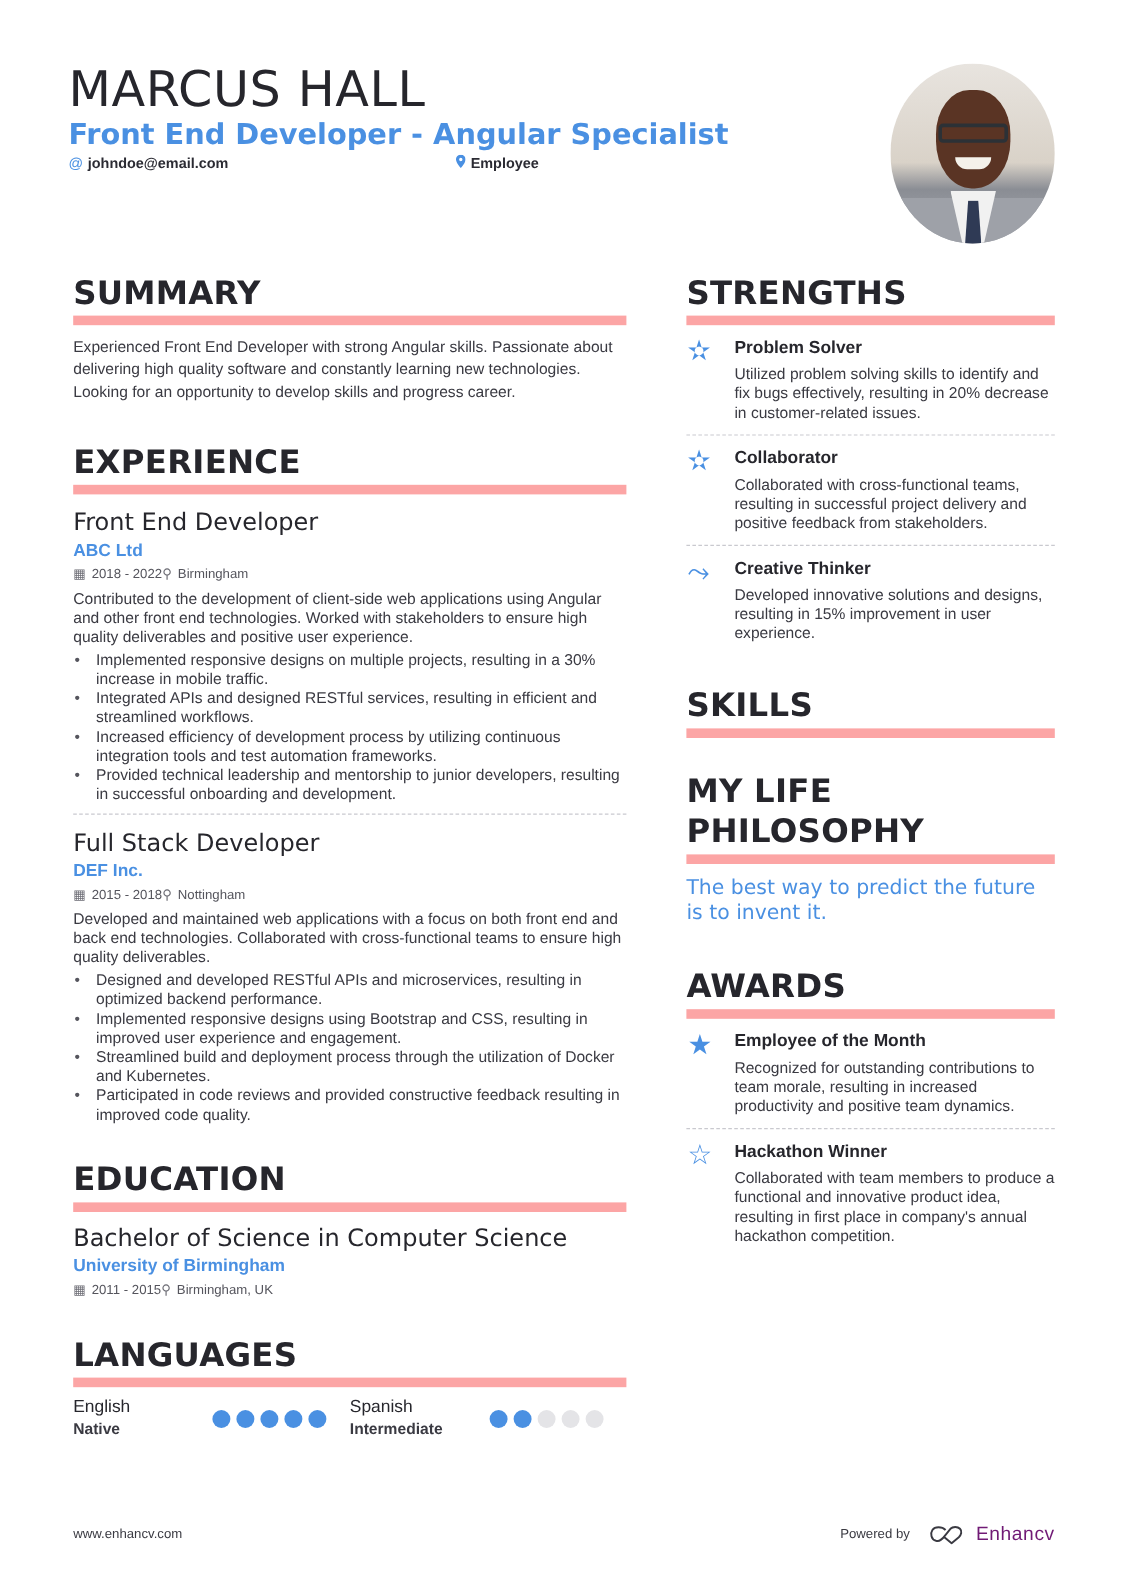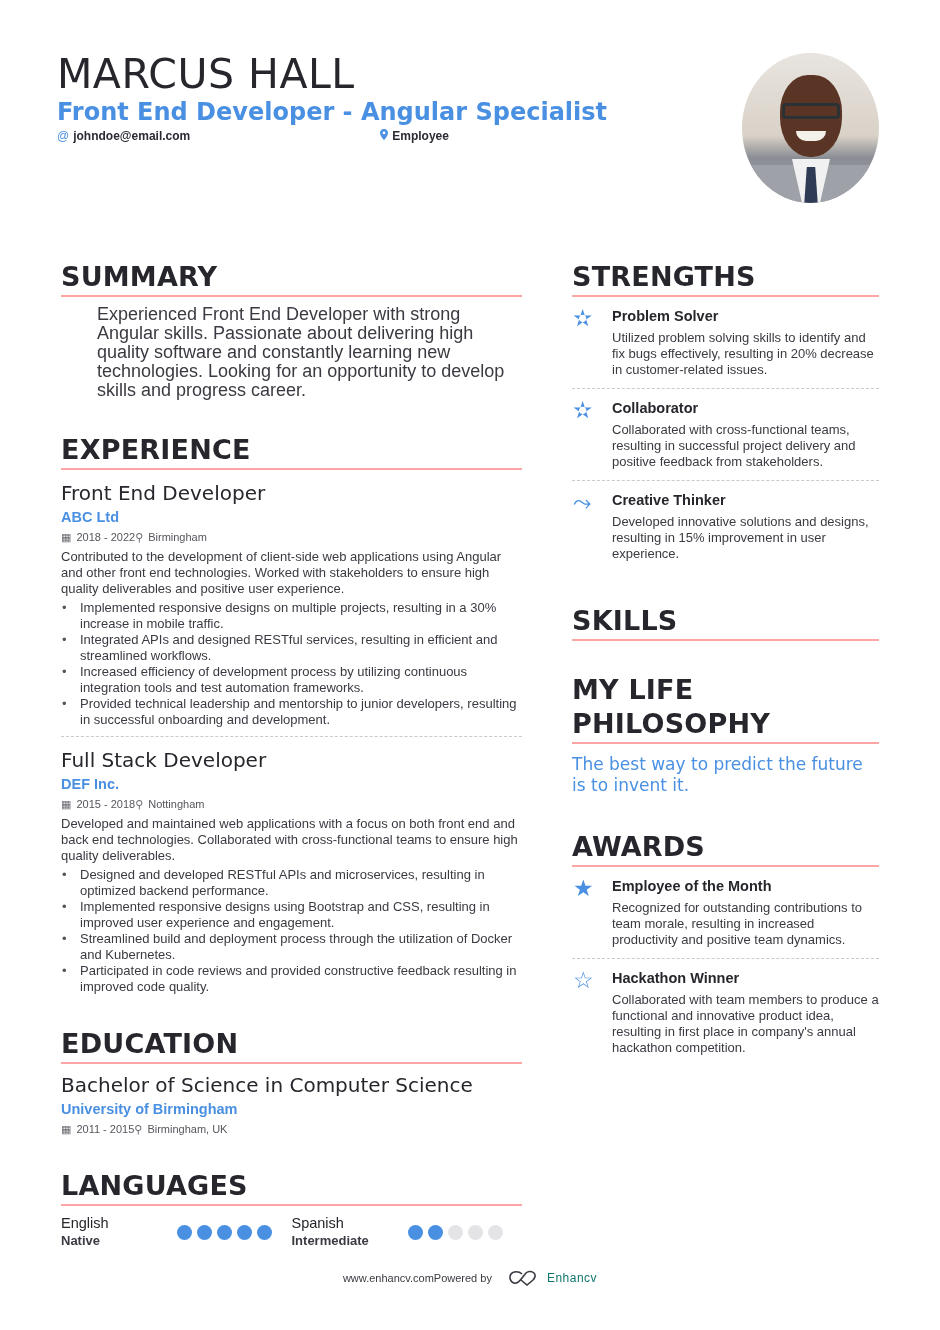--- a/index.html
+++ b/index.html
@@ -20,24 +20,24 @@
   .photo .face { position: absolute; left: 38px; top: 22px; width: 62px; height: 82px; border-radius: 45% 45% 48% 48%; background: #5a3424; }
   .photo .glasses { position: absolute; left: 40px; top: 50px; width: 58px; height: 16px; border: 3px solid #2c3136; border-radius: 4px; }
   .photo .smile { position: absolute; left: 54px; top: 78px; width: 30px; height: 10px; border-radius: 0 0 15px 15px; background: #f4f1ea; }
   .photo .suit { position: absolute; left: 0; top: 112px; width: 137px; height: 50px; background: #9ea1a8; }
   .photo .shirt { position: absolute; left: 50px; top: 106px; width: 38px; height: 50px; background: #f1f1f1; clip-path: polygon(0 0,100% 0,70% 100%,30% 100%); }
   .photo .tie { position: absolute; left: 62px; top: 114px; width: 14px; height: 40px; background: #2f3a55; clip-path: polygon(20% 0,80% 0,100% 100%,0 100%); }
 
   .col-left { position: absolute; left: 61px; top: 228px; width: 461px; }
   .col-right { position: absolute; left: 572px; top: 228px; width: 307px; }
 
-  .sec-title { font-size: 27px; font-weight: 700; color: #26262c; line-height: 34px; padding-bottom: 1px; border-bottom: 2px solid #fca5a5; font-family: "DejaVu Sans", sans-serif; letter-spacing: 0.2px; margin-top: 32px; }
+  .sec-title { font-size: 27px; font-weight: 700; color: #26262c; line-height: 34px; padding-bottom: 1px; border-bottom: 8px solid #fca5a5; font-family: "DejaVu Sans", sans-serif; letter-spacing: 0.2px; }
   .sec { margin-bottom: 26px; }
 
-  .text { font-size: 18px; line-height: 19px; color: #3a3a42; margin-left: 36px; }
+  .text { font-size: 13px; line-height: 19px; color: #3a3a42; }
   .summary-text { margin-top: 8px; }
 
   .job { padding-top: 10px; }
   .job + .job { border-top: 1px dashed #c9c9cf; margin-top: 8px; }
   .job-title { font-size: 20px; line-height: 26px; color: #26262c; font-family: "DejaVu Sans", sans-serif; font-weight: 400; }
   .job-company { font-size: 14.5px; font-weight: 700; color: #4a90e2; line-height: 20px; margin-top: 1px; }
   .meta { display: flex; font-size: 11px; color: #55555d; margin-top: 2px; line-height: 16px; }
   .meta span.ico { color: #6d6d75; margin-right: 5px; }
   .job-desc { font-size: 13px; line-height: 16px; color: #3a3a42; margin-top: 4px; }
   .bullets { list-style: none; margin-top: 3px; }
@@ -57,23 +57,23 @@
   .item + .item { border-top: 1px dashed #c9c9cf; }
   .item-icon { width: 40px; flex: none; color: #4a90e2; font-size: 23px; line-height: 22px; padding-left: 1px; }
   .item-title { font-size: 14.5px; font-weight: 700; color: #26262c; line-height: 18px; }
   .item-desc { font-size: 13px; line-height: 16px; color: #3a3a42; margin-top: 5px; }
 
   .skills { display: flex; flex-wrap: wrap; gap: 8px 8px; margin-top: 14px; }
   .skill { font-size: 13.5px; font-weight: 700; color: #32323a; padding: 2px 9px 6px; border-bottom: 1px solid #a9a9af; margin-right: 3px; line-height: 18px; margin-bottom: 3px; }
 
   .quote { font-size: 17px; line-height: 21px; color: #4a90e2; margin-top: 10px; font-family: "DejaVu Sans", sans-serif; }
 
-  .footer { position: absolute; left: 61px; right: 61px; top: 1270px; display: flex; justify-content: center; align-items: center; font-size: 11px; color: #3a3a42; }
+  .footer { position: absolute; left: 61px; right: 61px; top: 1270px; display: flex; justify-content: space-between; align-items: center; font-size: 11px; color: #3a3a42; }
   .powered { display: flex; align-items: center; gap: 16px; }
-  .brand { display: flex; align-items: center; gap: 7px; font-size: 12px; color: #0f766e; letter-spacing: 0.5px; }
+  .brand { display: flex; align-items: center; gap: 7px; font-size: 16px; color: #701a75; letter-spacing: 0.5px; }
 </style>
 </head>
 <body>
 
 <div class="header">
   <div class="name">MARCUS HALL</div>
   <div class="title">Front End Developer - Angular Specialist</div>
   <div class="contacts">
     <div class="contact">
       <span class="ico">@</span>

